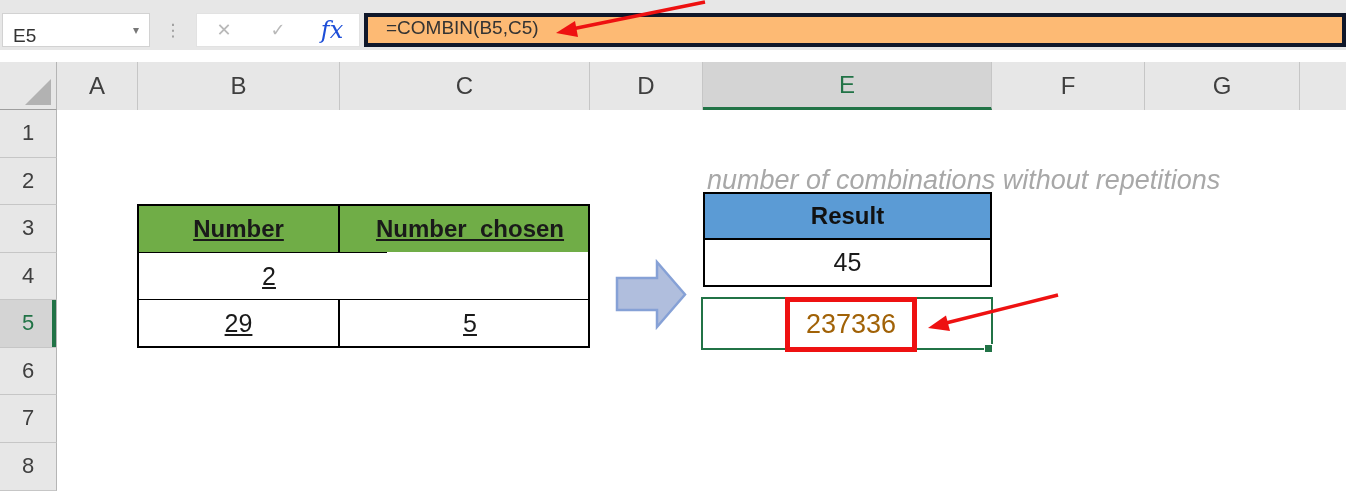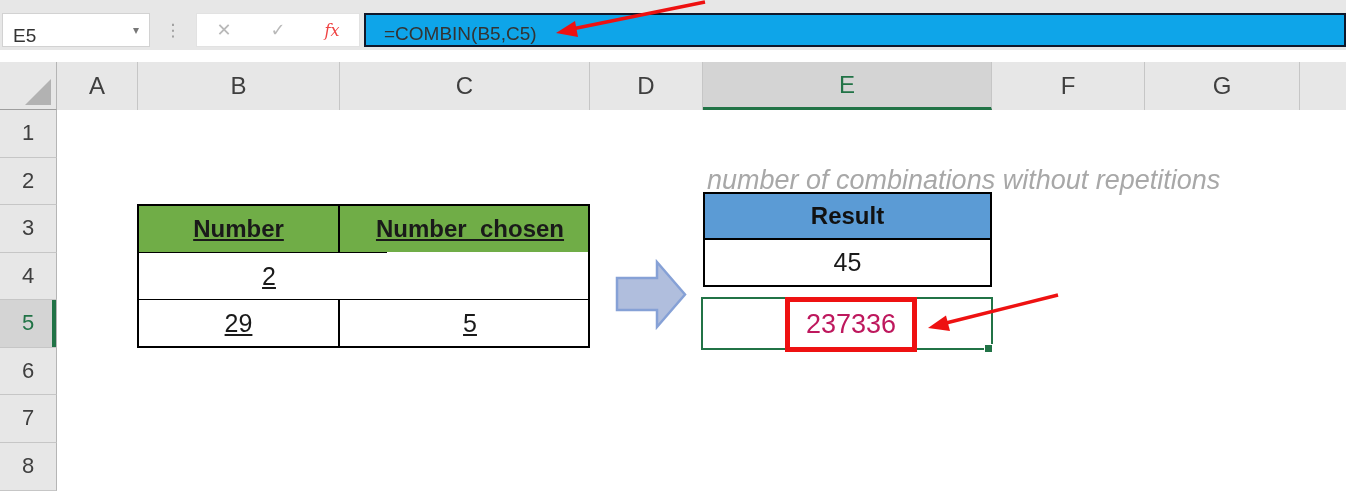--- a/index.html
+++ b/index.html
@@ -15,23 +15,23 @@
   .topbar{position:absolute;left:0;top:0;width:1346px;height:50px;background:#e7e7e7;}
   .namebox{position:absolute;left:2px;top:13px;width:148px;height:34px;background:#fff;
     border:1px solid #d2d2d2;display:flex;align-items:center;padding:0 10px;}
   .namebox .val{font-size:19px;color:#333;flex:1;margin-top:12px;}
   .namebox .dd{font-size:12px;color:#777;}
   .splitter{position:absolute;left:163px;top:13px;width:20px;height:34px;display:flex;
     align-items:center;justify-content:center;color:#9a9a9a;font-size:17px;letter-spacing:0;}
   .btnpanel{position:absolute;left:196px;top:13px;width:164px;height:34px;background:#fff;
     border:1px solid #e2e2e2;display:flex;align-items:center;justify-content:space-around;}
   .btnpanel .ic{font-size:18px;color:#b9b9b9;width:40px;text-align:center;}
-  .btnpanel .fx{font-family:"DejaVu Serif",serif;font-style:italic;font-size:16px;color:#ef4444;}
-  .fbar{position:absolute;left:364px;top:13px;width:982px;height:34px;background:#0ea5e9;
-    border:2px solid #0f172a;display:flex;align-items:flex-end;padding:0 18px;}
+  .btnpanel .fx{font-family:"DejaVu Serif",serif;font-style:italic;font-size:24px;color:#1d4ed8;}
+  .fbar{position:absolute;left:364px;top:13px;width:982px;height:34px;background:#fdba74;
+    border:4px solid #0f172a;display:flex;align-items:flex-start;padding:0 18px;}
   .fbar .ftext{font-size:19px;color:#333;}
 
   
   .colhdr-row{position:absolute;left:0;top:62px;height:48px;width:1346px;background:#e7e7e7;
     border-bottom:1px solid #9e9e9e;}
   .corner{position:absolute;left:0;top:62px;width:57px;height:48px;background:#e7e7e7;
     border-right:1px solid #b5b5b5;border-bottom:1px solid #9e9e9e;}
   .corner .tri{position:absolute;right:5px;bottom:4px;width:0;height:0;
     border-left:26px solid transparent;border-bottom:26px solid #b2b2b2;}
   .ch{position:absolute;top:62px;height:48px;display:flex;align-items:center;justify-content:center;
@@ -66,21 +66,21 @@
   .rtable .dcell{height:47px;background:#fff;border-top:2px solid #000;display:flex;
     align-items:center;justify-content:center;font-size:25px;color:#1a1a1a;}
 
   
   .selbox{position:absolute;left:701px;top:297px;width:292px;height:53px;
     border:2.5px solid var(--selection-green);background:#fff;}
   .fillhandle{position:absolute;left:984px;top:344px;width:9px;height:9px;
     background:var(--selection-green);border:1.5px solid #fff;}
   .redbox{position:absolute;left:785px;top:297px;width:132px;height:55px;
     border:5px solid var(--annotation-red);display:flex;align-items:center;justify-content:center;}
-  .redbox .num{font-size:27px;color:#be185d;}
+  .redbox .num{font-size:27px;color:#a16207;}
 
   
   svg.overlay{position:absolute;left:0;top:0;width:1346px;height:491px;pointer-events:none;}
   .redline{stroke:var(--annotation-red);stroke-width:3.5;}
   .redhead{fill:var(--annotation-red);}
   .blockarrow{fill:var(--arrow-fill);stroke:var(--arrow-stroke);stroke-width:2.5;}
 </style>
 </head>
 <body>
 

